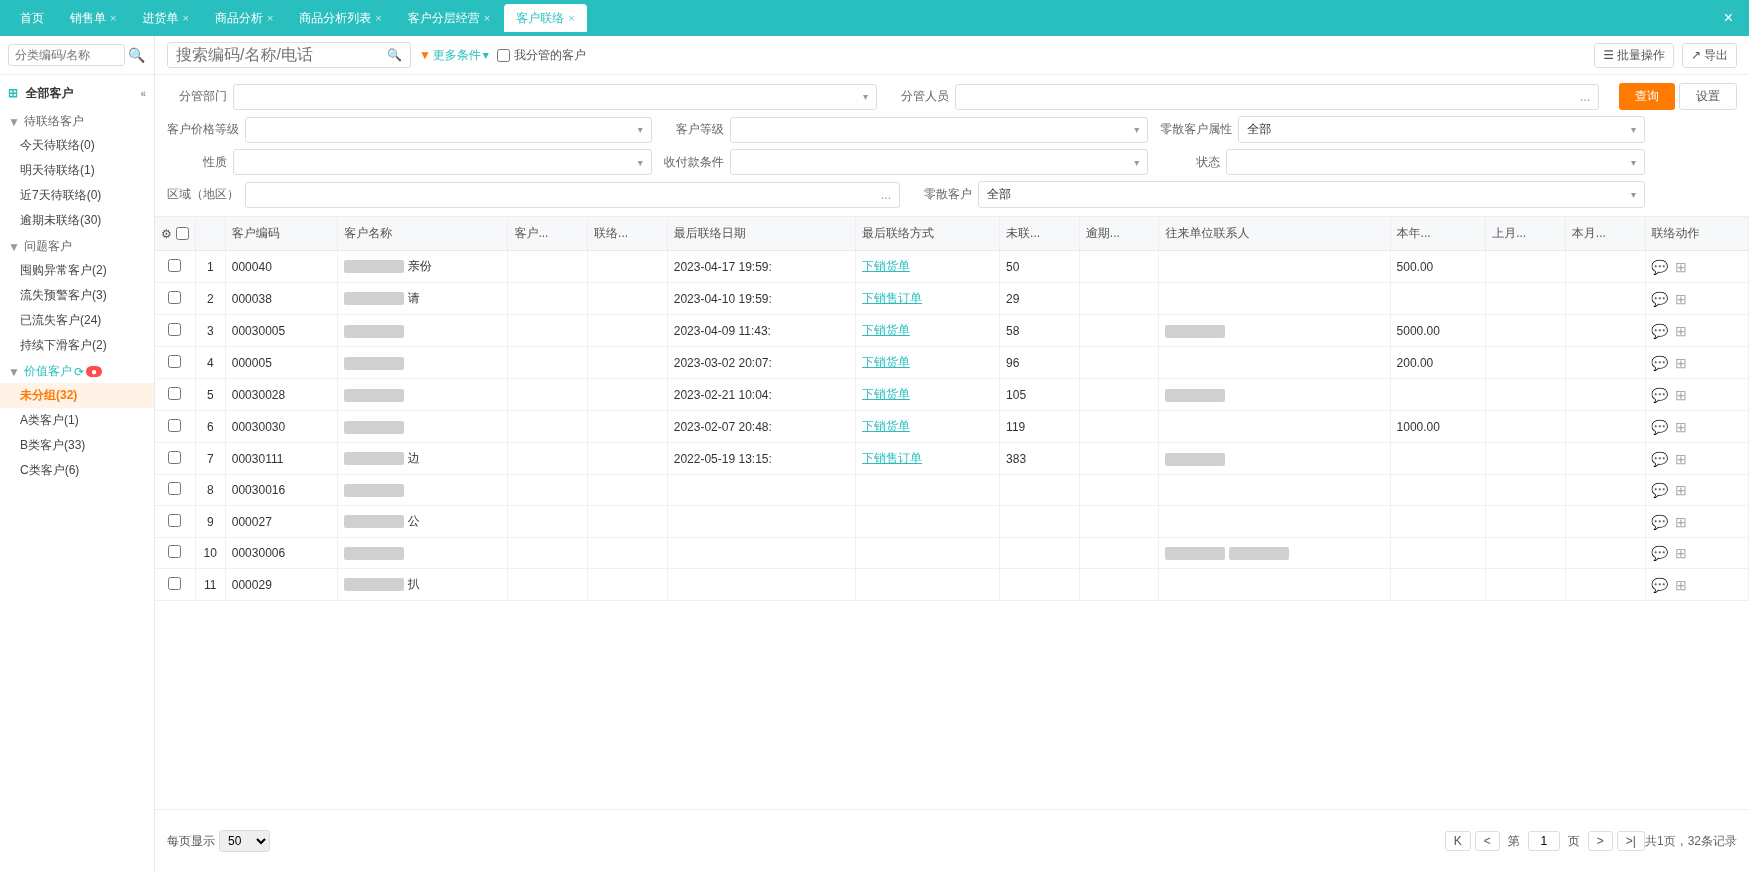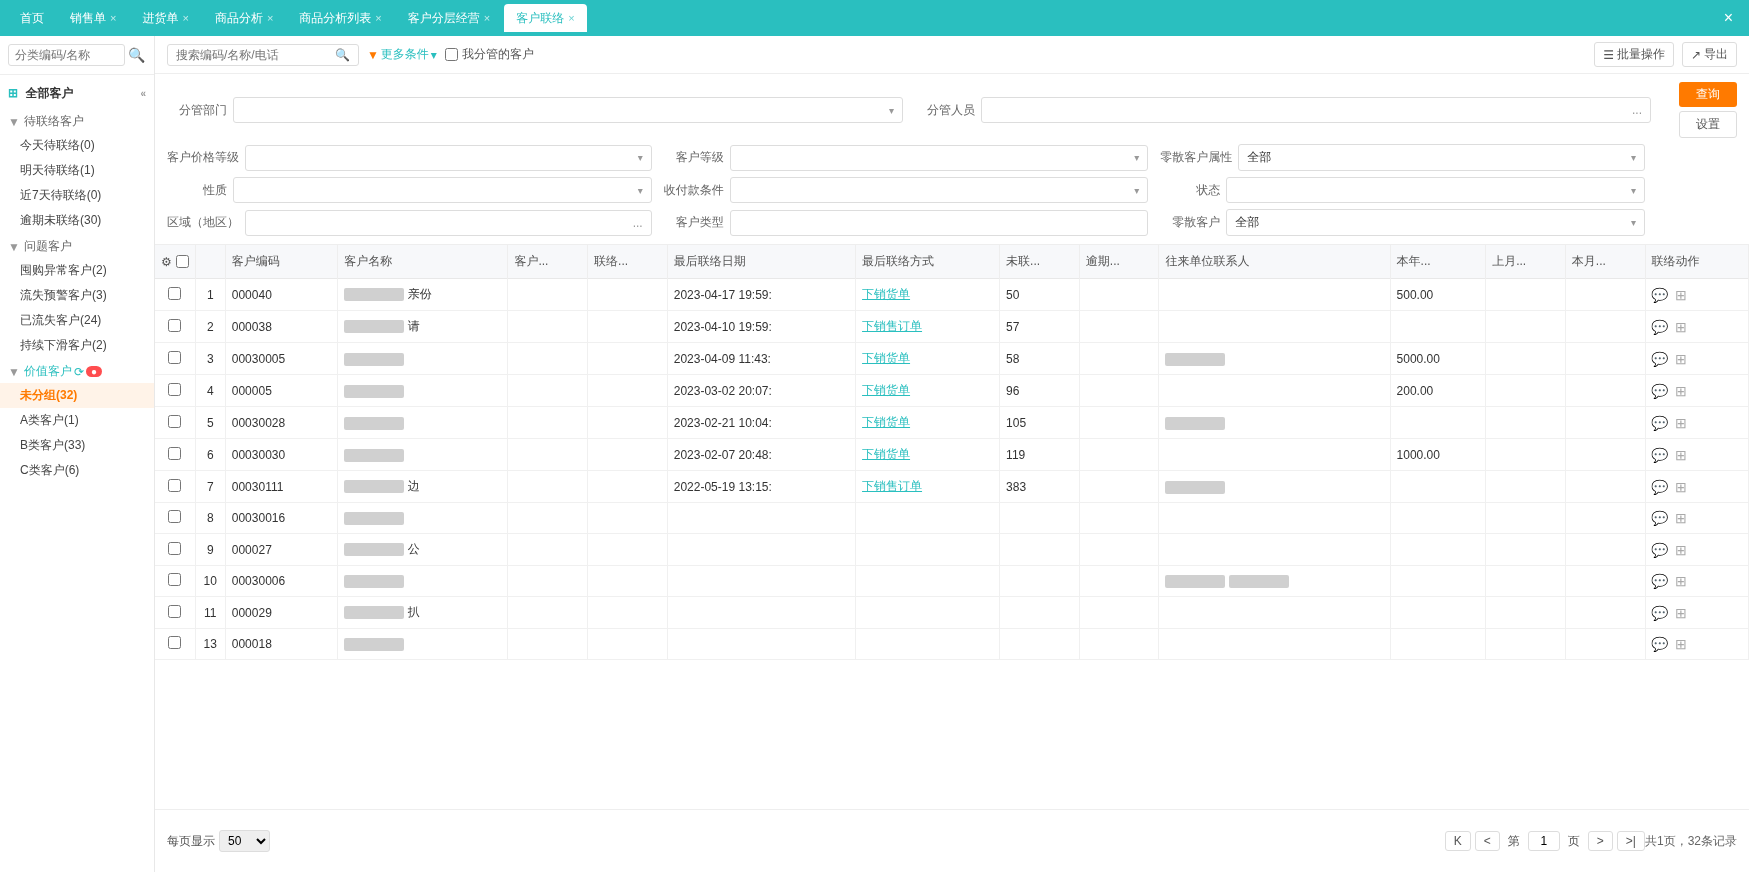--- a/index.html
+++ b/index.html
@@ -132,21 +132,21 @@
       align-items: center;
       border: 1px solid #ddd;
       border-radius: 3px;
       padding: 3px 8px;
       gap: 4px;
       min-width: 180px;
     }
     .filter-bar .search-box input {
       border: none;
       outline: none;
-      font-size: 12px;
+      font-size: 16px;
       color: #999;
       min-width: 130px;
     }
     .filter-bar .more-conditions {
       display: flex;
       align-items: center;
       color: #2abfbf;
       cursor: pointer;
       gap: 2px;
     }
@@ -207,23 +207,22 @@
       align-items: center;
       justify-content: space-between;
       cursor: pointer;
       min-height: 26px;
       background: #fff;
     }
     .filter-cell .filter-input .dropdown-arrow { color: #999; font-size: 10px; }
     .filter-cell .filter-input .more-dots { color: #999; font-size: 12px; }
     .filter-actions {
       display: flex;
-      flex-direction: column;
       gap: 4px;
-      margin-left: 16px;
+      margin-left: 8px;
     }
     .btn-query {
       background: #ff7a00;
       color: #fff;
       border: none;
       border-radius: 3px;
       padding: 4px 16px;
       cursor: pointer;
       font-size: 12px;
       white-space: nowrap;
@@ -545,26 +544,20 @@
 
       <div class="filter-row">
         <div class="filter-cell">
           <label>区域（地区）</label>
           <div class="filter-input">
             <span></span>
             <span class="more-dots">...</span>
           </div>
         </div>
         <div class="filter-cell">
-          <label>客户类型</label>
-          <div class="filter-input">
-            <span></span>
-          </div>
-        </div>
-        <div class="filter-cell">
           <label>零散客户</label>
           <div class="filter-input">
             <span>全部</span>
             <span class="dropdown-arrow">▾</span>
           </div>
         </div>
         <div style="width:80px;"></div>
       </div>
     </div>
 
@@ -633,21 +626,21 @@
     <td>000038</td>
     <td>
       <span style="background:#d0d0d0;color:transparent;border-radius:2px;display:inline-block;min-width:60px;height:13px;vertical-align:middle;"></span><span style="color:#333"> 请</span>
     </td>
     <td></td>
     <td></td>
     <td>2023-04-10 19:59:</td>
     <td>
       <span class="link">下销售订单</span>
     </td>
-    <td>57</td>
+    <td>29</td>
     <td></td>
     <td>
       
     </td>
     <td></td>
     <td></td>
     <td></td>
     <td>
       <div class="action-icons">
         <span class="action-icon" title="联络">💬</span>
@@ -896,50 +889,20 @@
     </td>
   </tr>
             <tr>
     <td class="center">
       <input type="checkbox" style="">
     </td>
     <td class="center">11</td>
     <td>000029</td>
     <td>
       <span style="background:#d0d0d0;color:transparent;border-radius:2px;display:inline-block;min-width:60px;height:13px;vertical-align:middle;"></span><span style="color:#333"> 扒</span>
-    </td>
-    <td></td>
-    <td></td>
-    <td></td>
-    <td>
-      
-    </td>
-    <td></td>
-    <td></td>
-    <td>
-      
-    </td>
-    <td></td>
-    <td></td>
-    <td></td>
-    <td>
-      <div class="action-icons">
-        <span class="action-icon" title="联络">💬</span>
-        <span class="action-icon" title="操作">⊞</span>
-      </div>
-    </td>
-  </tr>
-            <tr>
-    <td class="center">
-      <input type="checkbox" style="">
-    </td>
-    <td class="center">13</td>
-    <td>000018</td>
-    <td>
-      <span style="background:#d0d0d0;color:transparent;border-radius:2px;display:inline-block;min-width:60px;height:13px;vertical-align:middle;"></span>
     </td>
     <td></td>
     <td></td>
     <td></td>
     <td>
       
     </td>
     <td></td>
     <td></td>
     <td>

